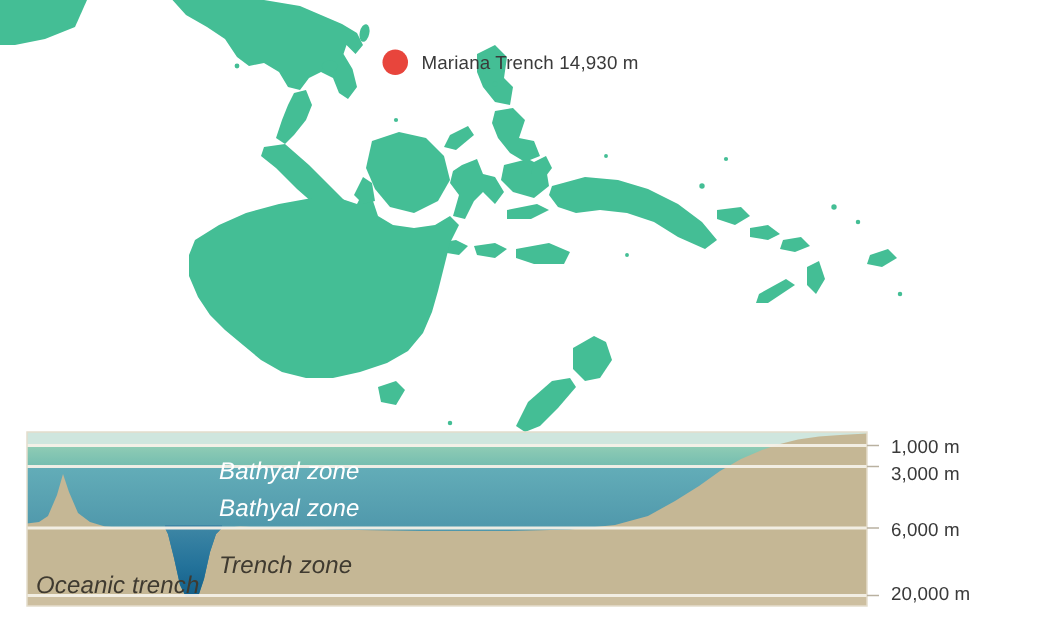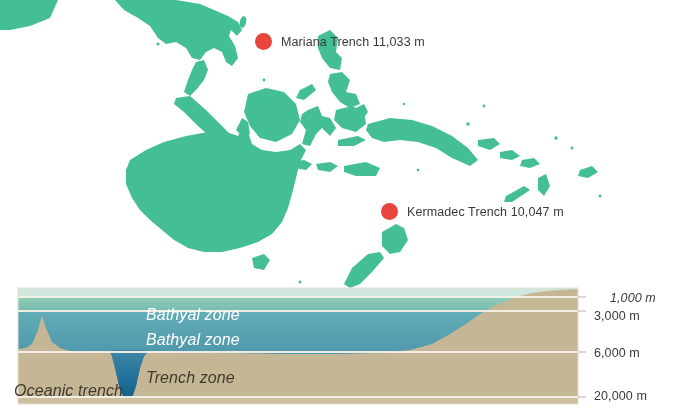--- a/index.html
+++ b/index.html
@@ -26,24 +26,24 @@
   
   #cross-section{position:absolute;left:0;top:286px;width:700px;height:132px;}
   #cs-svg{position:absolute;left:0;top:0;width:700px;height:132px;}
 
   .zone-label{position:absolute;font-size:16px;white-space:nowrap;letter-spacing:.1px;font-style:italic;}
   .zone-label.light{color:#ffffff;}
   .zone-label.dark{color:#3f3a30;}
   #label-bathyal{left:146px;top:20px;}
   #label-abyssal{left:146px;top:45px;}
   #label-hadal{left:146px;top:83px;}
-  #label-oceanic-trench{left:14px;top:96px;}
+  #label-oceanic-trench{left:24px;top:96px;}
 
   .depth-label{position:absolute;font-size:12.5px;color:#3a3a3a;white-space:nowrap;letter-spacing:.1px;}
-  #depth-1000{left:610px;top:5px;font-style:italic;}
+  #depth-1000{left:594px;top:5px;}
   #depth-3000{left:594px;top:23px;text-align:right;}
   #depth-6000{left:594px;top:60px;}
   #depth-11000{left:594px;top:103px;}
 </style>
 </head>
 <body>
 
 <div id="root">
 
   <div id="map-panel">
@@ -131,27 +131,23 @@
         <circle cx="158" cy="44" r="1.6"></circle>
         <circle cx="600" cy="196" r="1.5"></circle>
         <circle cx="404" cy="104" r="1.3"></circle>
         <circle cx="418" cy="170" r="1.3"></circle>
         <circle cx="300" cy="282" r="1.5"></circle>
       </g>
     </svg>
 
     <div class="trench-marker" id="marker-mariana">
       <span class="marker-dot" style="background:#e8453c"></span>
-      <span class="marker-label">Mariana Trench 11,033 m</span>
+      <span class="marker-label">Mariana Trench 14,930 m</span>
     </div>
 
-    <div class="trench-marker" id="marker-kermadec">
-      <span class="marker-dot" style="background:#e8453c"></span>
-      <span class="marker-label">Kermadec Trench 10,047 m</span>
-    </div>
   </div>
 
   <div id="cross-section">
     <svg id="cs-svg" viewBox="0 0 700 132">
       <defs>
         <linearGradient id="gradBathyal" x1="0" y1="0" x2="0" y2="1">
           <stop offset="0%" stop-color="#8ecbb4"></stop>
           <stop offset="100%" stop-color="#74bdb0"></stop>
         </linearGradient>
         <linearGradient id="gradAbyssal" x1="0" y1="0" x2="0" y2="1">

